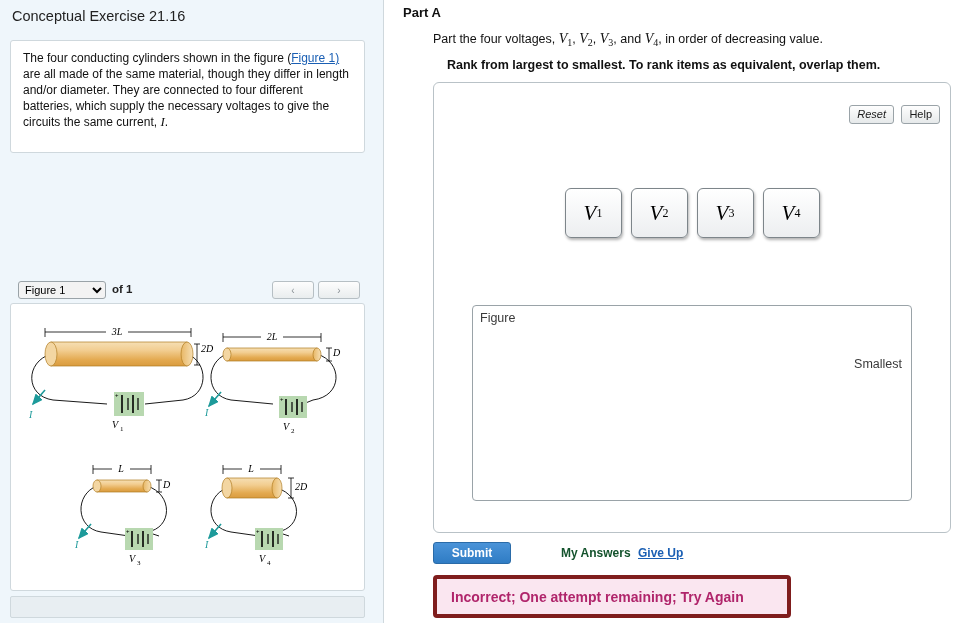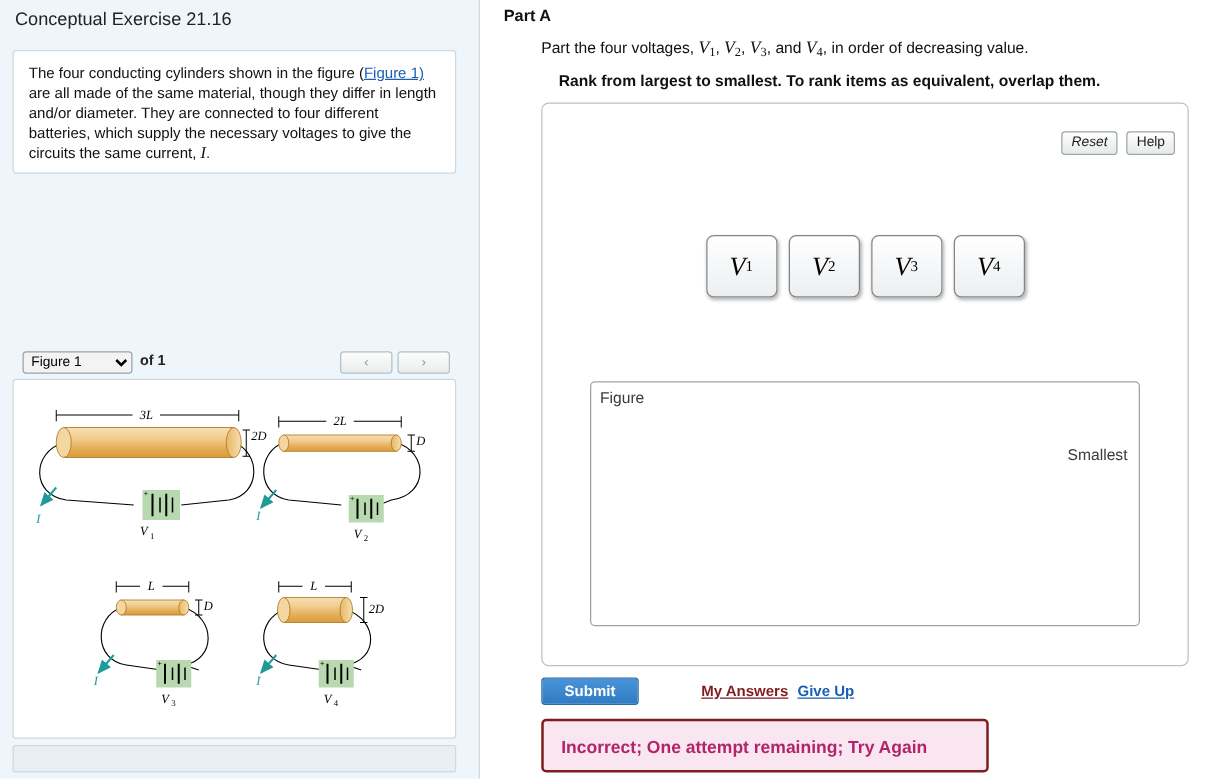--- a/index.html
+++ b/index.html
@@ -41,21 +41,21 @@
   }
   .intro-box {
     position: absolute;
     left: 10px;
     top: 40px;
     width: 355px;
     background: #ffffff;
     border: 1px solid #cfd8dd;
     border-radius: 3px;
     box-sizing: border-box;
-    padding: 9px 12px 8px 12px;
+    padding: 9px 12px 22px 12px;
     font-size: 12px;
     line-height: 16px;
     color: #111;
   }
   .intro-box i {
     font-family: "Liberation Serif", serif;
     font-style: italic;
     font-size: 13px;
   }
   .figure-link {
@@ -298,43 +298,42 @@
     font-weight: bold;
     cursor: pointer;
     box-sizing: border-box;
     text-align: center;
   }
   .link-myanswers {
     position: absolute;
     left: 176px;
     top: 546px;
     font-size: 12px;
-    color: #7f1d1d;
-    text-decoration: underline;
+    color: #14532d;
     font-weight: bold;
     cursor: pointer;
   }
   .link-giveup {
     position: absolute;
     left: 253px;
     top: 546px;
     font-size: 12px;
     color: #1a5fb4;
     text-decoration: underline;
     font-weight: bold;
     cursor: pointer;
   }
   .feedback {
     position: absolute;
     left: 48px;
     top: 575px;
     width: 358px;
     height: 43px;
     background: #fae6f0;
-    border: 2px solid #7f1d1d;
+    border: 4px solid #7f1d1d;
     border-radius: 4px;
     box-sizing: border-box;
     display: flex;
     align-items: center;
     padding-left: 14px;
     color: #b0256b;
     font-size: 14px;
     font-weight: bold;
   }
 </style>

